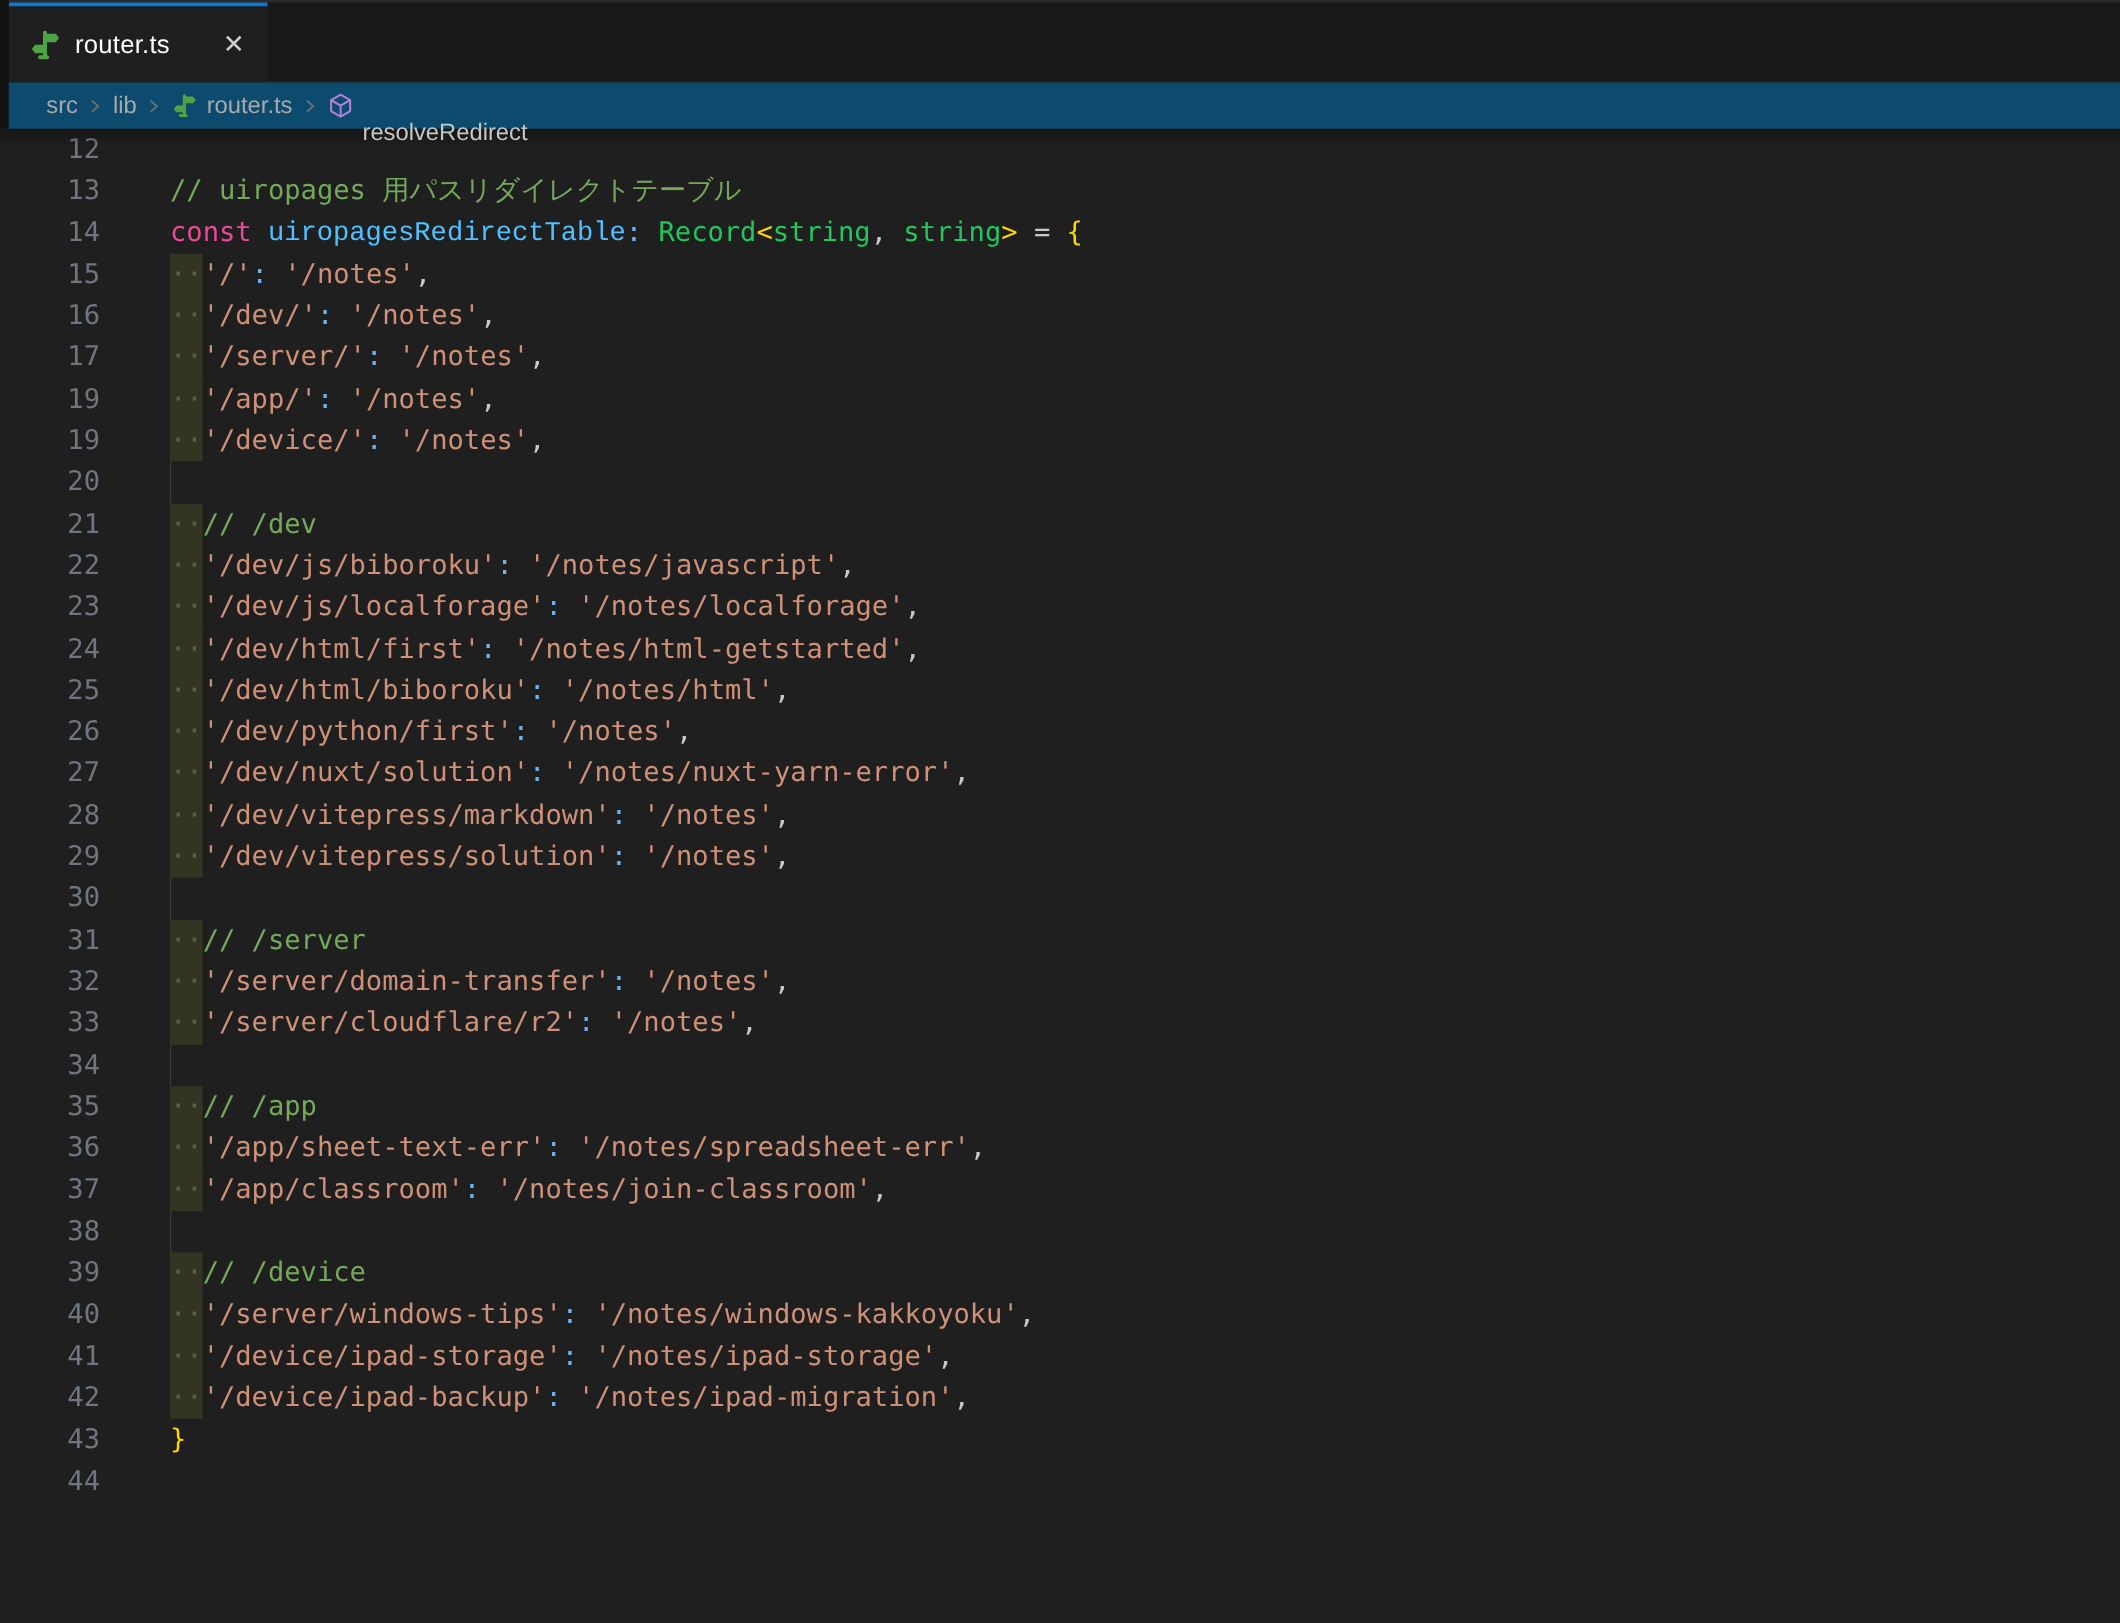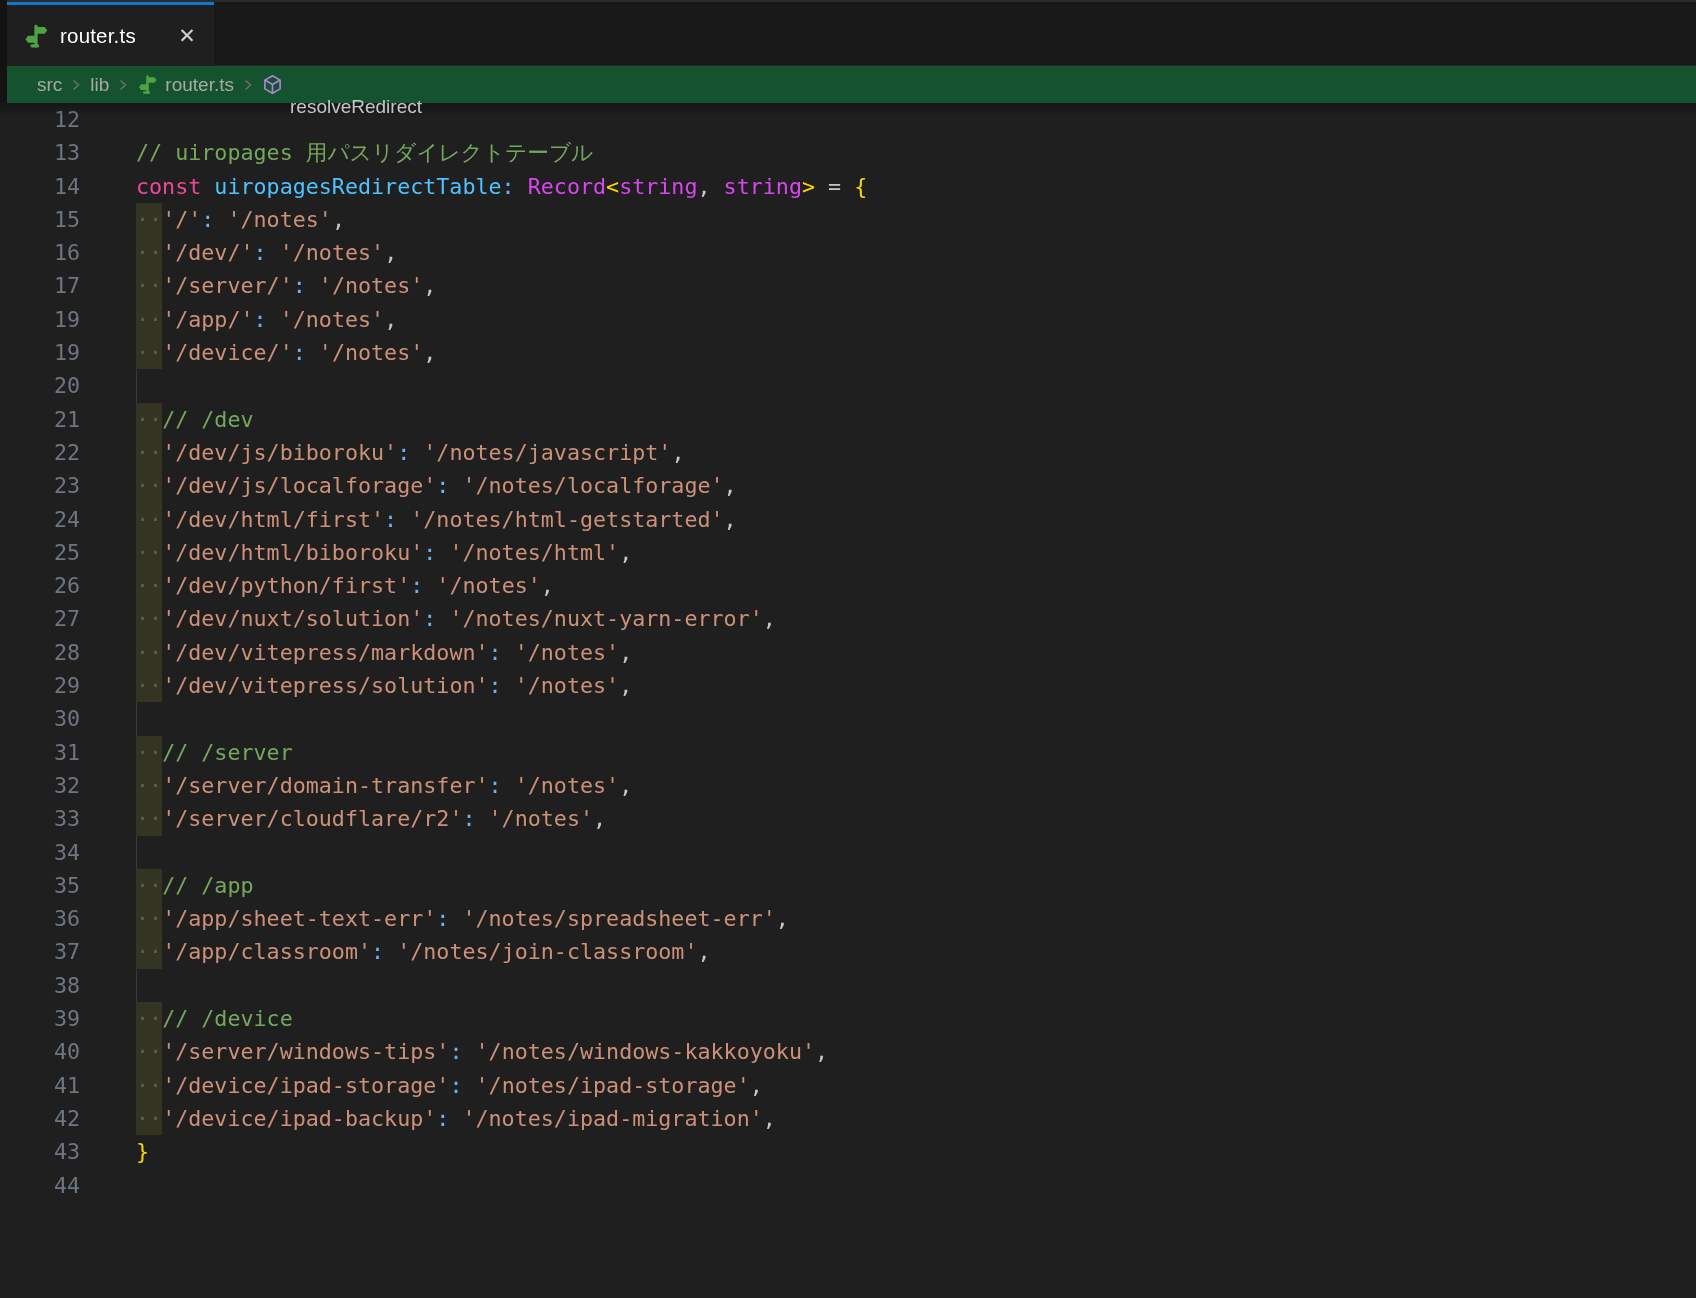--- a/index.html
+++ b/index.html
@@ -36,21 +36,21 @@
   .tab-label { color:#ffffff; font-size:20.5px; letter-spacing:.2px; }
   .tab-close {
     margin-left:auto; color:#d0d0d0; font-size:21px; line-height:21px;
     width:26px; height:26px; display:flex; align-items:center; justify-content:center;
     border-radius:5px; cursor:pointer;
   }
 
   
   .breadcrumbs {
     position:absolute; left:0; top:66px; width:1696px; height:37px;
-    background:#14532d;
+    background:#0c4a6e;
     display:flex; align-items:center;
     padding-left:37px;
     font-size:19px; color:#a9a9a9;
     z-index:5;
   }
   .crumb { display:flex; align-items:center; cursor:pointer; }
   .crumb-label { white-space:pre; }
   .crumb-last .crumb-label { color:#c6c6c6;margin-top:44px; }
   .crumb-sep { margin:0 9px; display:flex; align-items:center; }
   .crumb-icon { width:21px; height:21px; margin-right:7px; }
@@ -79,22 +79,22 @@
   }
   .indent-highlight {
     background:rgba(255,255,64,0.095);
     color:#5e5e4e;
   }
   .indent-guide {
     width:1px; flex:none; background:#3a3a3a;
   }
   .tok-comment { color:#74a95c; }
   .tok-keyword { color:#ec4899; }
-  .tok-var     { color:#4fc1ff; }
-  .tok-type    { color:#d946ef; }
+  .tok-var     { color:#4fc1ff;font-family:Liberation Mono, monospace; }
+  .tok-type    { color:#22c55e; }
   .tok-bracket { color:#ffd602; }
   .tok-string  { color:#ce9178; }
   .tok-punct   { color:#c8c8c8; }
   .tok-colon   { color:#6cb2f0; }
 </style>
 </head>
 <body>
 
 <div class="tabbar">
   <div class="tab">

